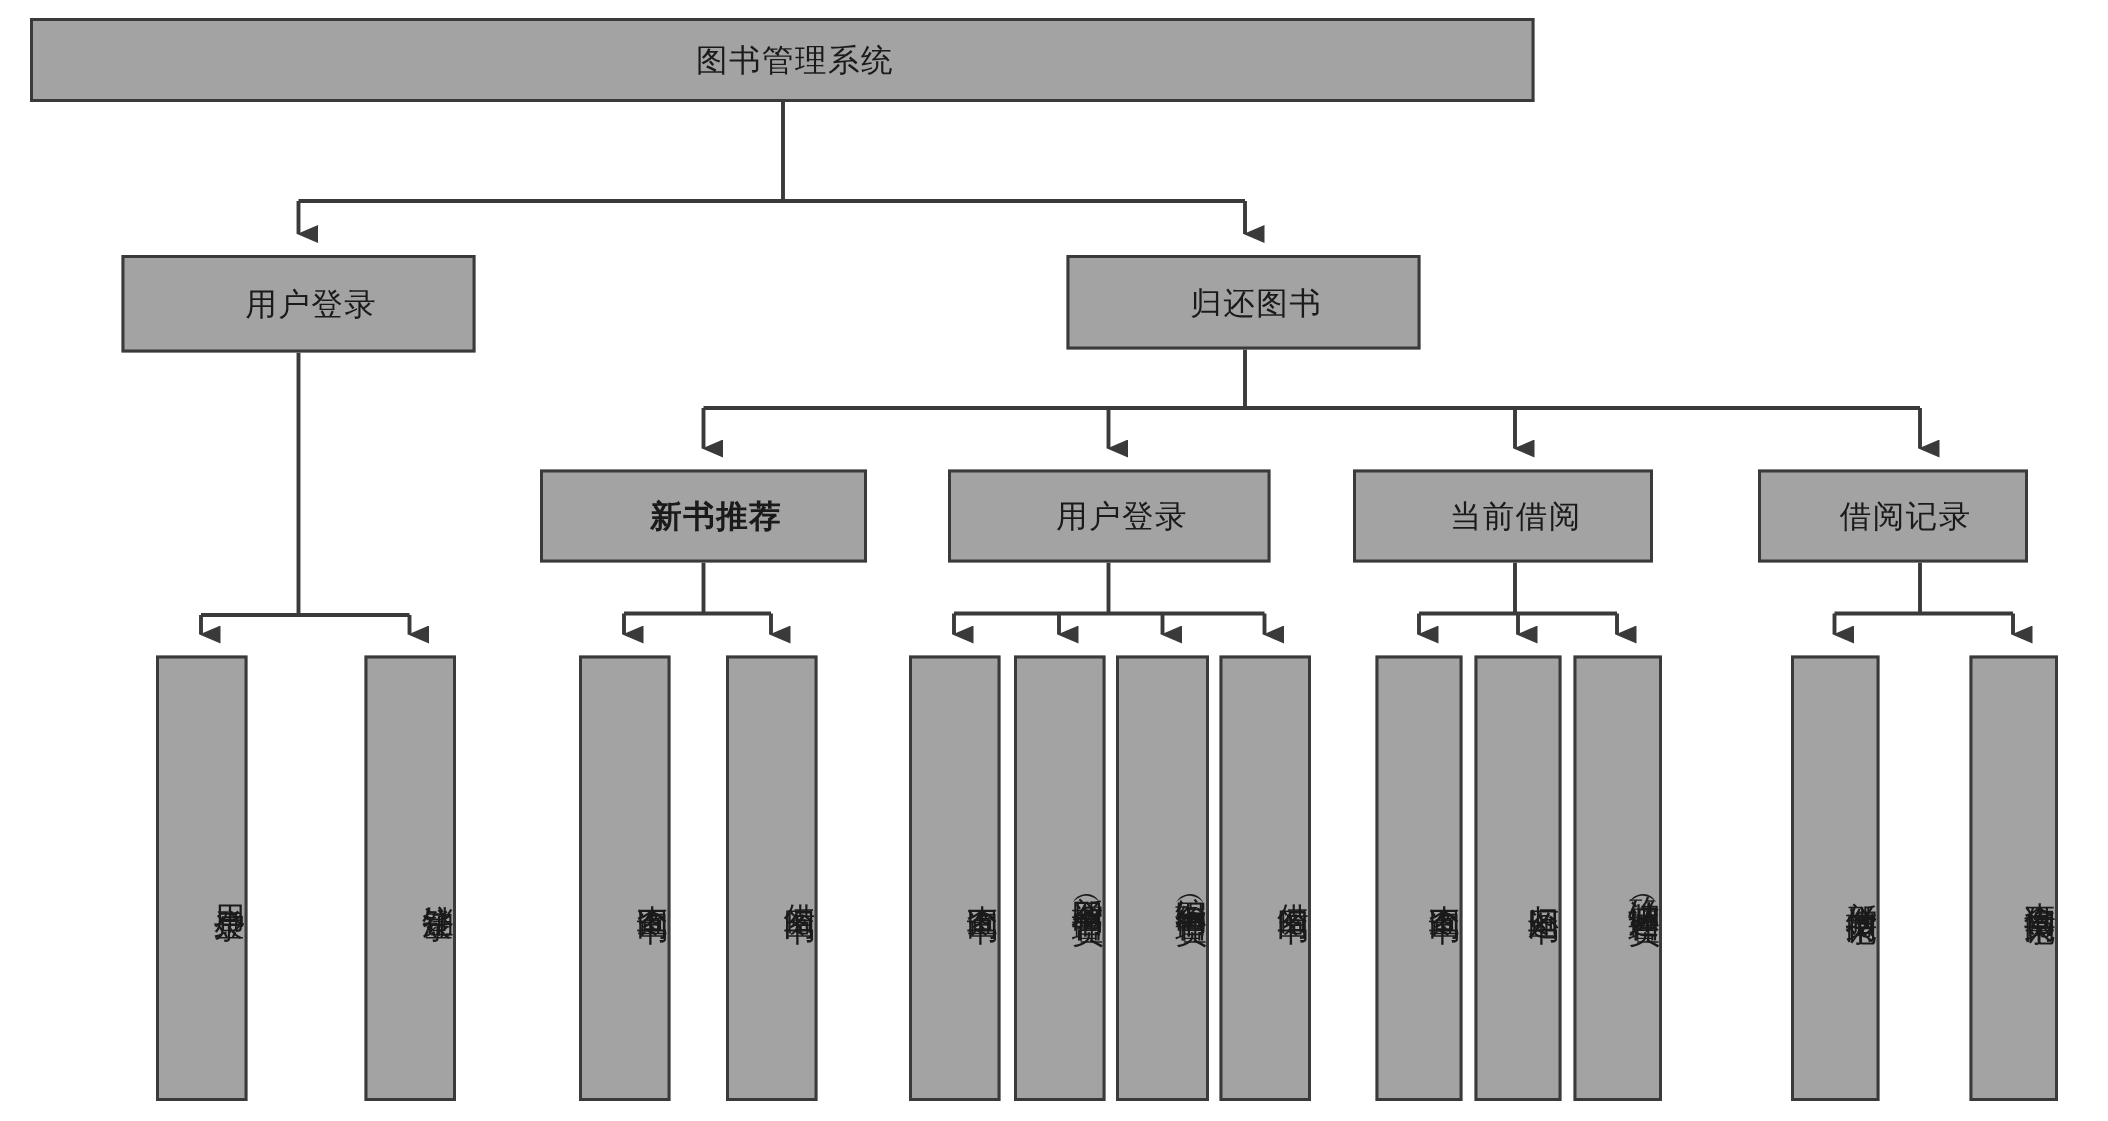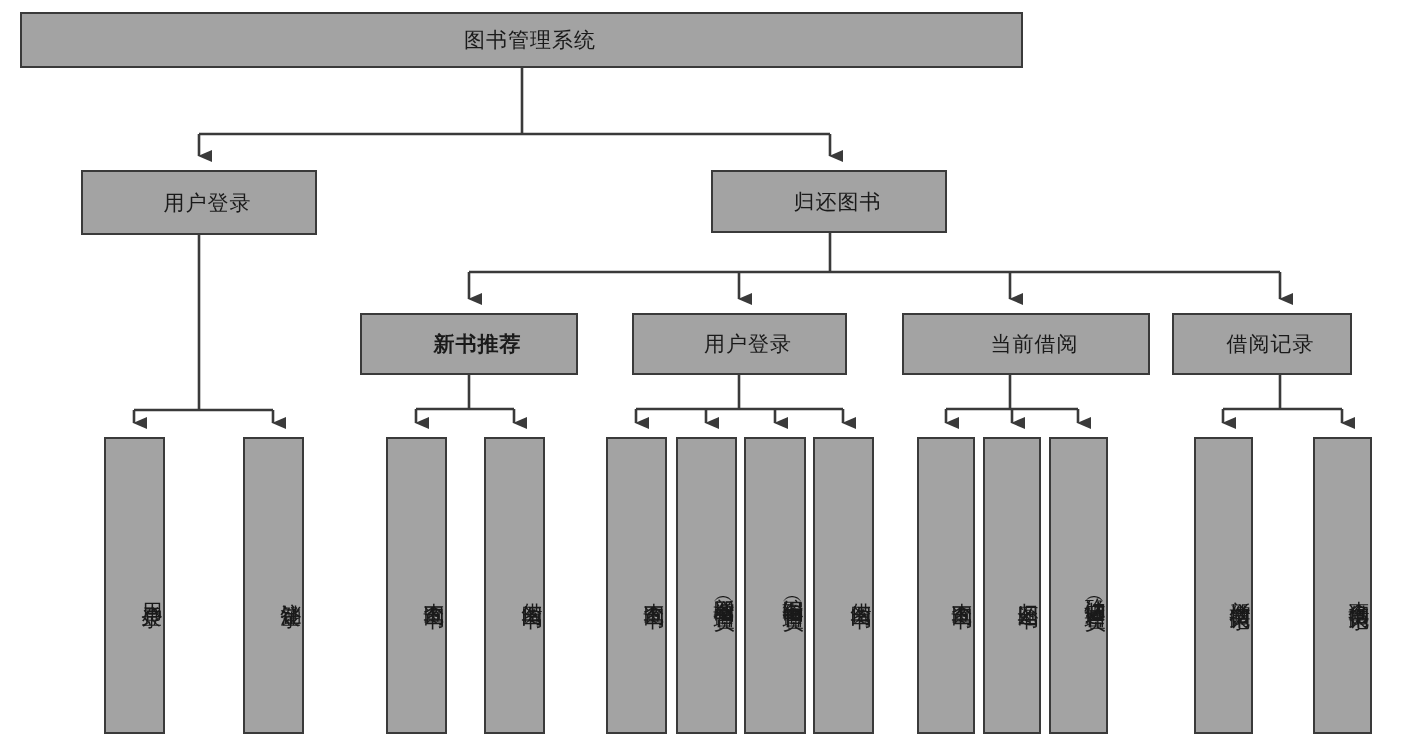--- a/index.html
+++ b/index.html
@@ -129,21 +129,21 @@
   <div class="node horiz" style="left:711px; top:170px; width:236px; height:63px;">
     <span class="lbl">归还图书</span>
   </div>
 
   <div class="node horiz" style="left:360px; top:313px; width:218px; height:62px;font-weight:bold;">
     <span class="lbl">新书推荐</span>
   </div>
   <div class="node horiz" style="left:632px; top:313px; width:215px; height:62px;">
     <span class="lbl">用户登录</span>
   </div>
-  <div class="node horiz" style="left:902px; top:313px; width:248px; height:62px;">
+  <div class="node horiz" style="left:902px; top:313px; width:200px; height:62px;">
     <span class="lbl">当前借阅</span>
   </div>
   <div class="node horiz" style="left:1172px; top:313px; width:180px; height:62px;">
     <span class="lbl">借阅记录</span>
   </div>
 
   <div class="node vert" style="left:104px; top:437px; width:61px; height:297px;">
     <span class="lbl">用户登录</span>
   </div>
   <div class="node vert" style="left:243px; top:437px; width:61px; height:297px;">

